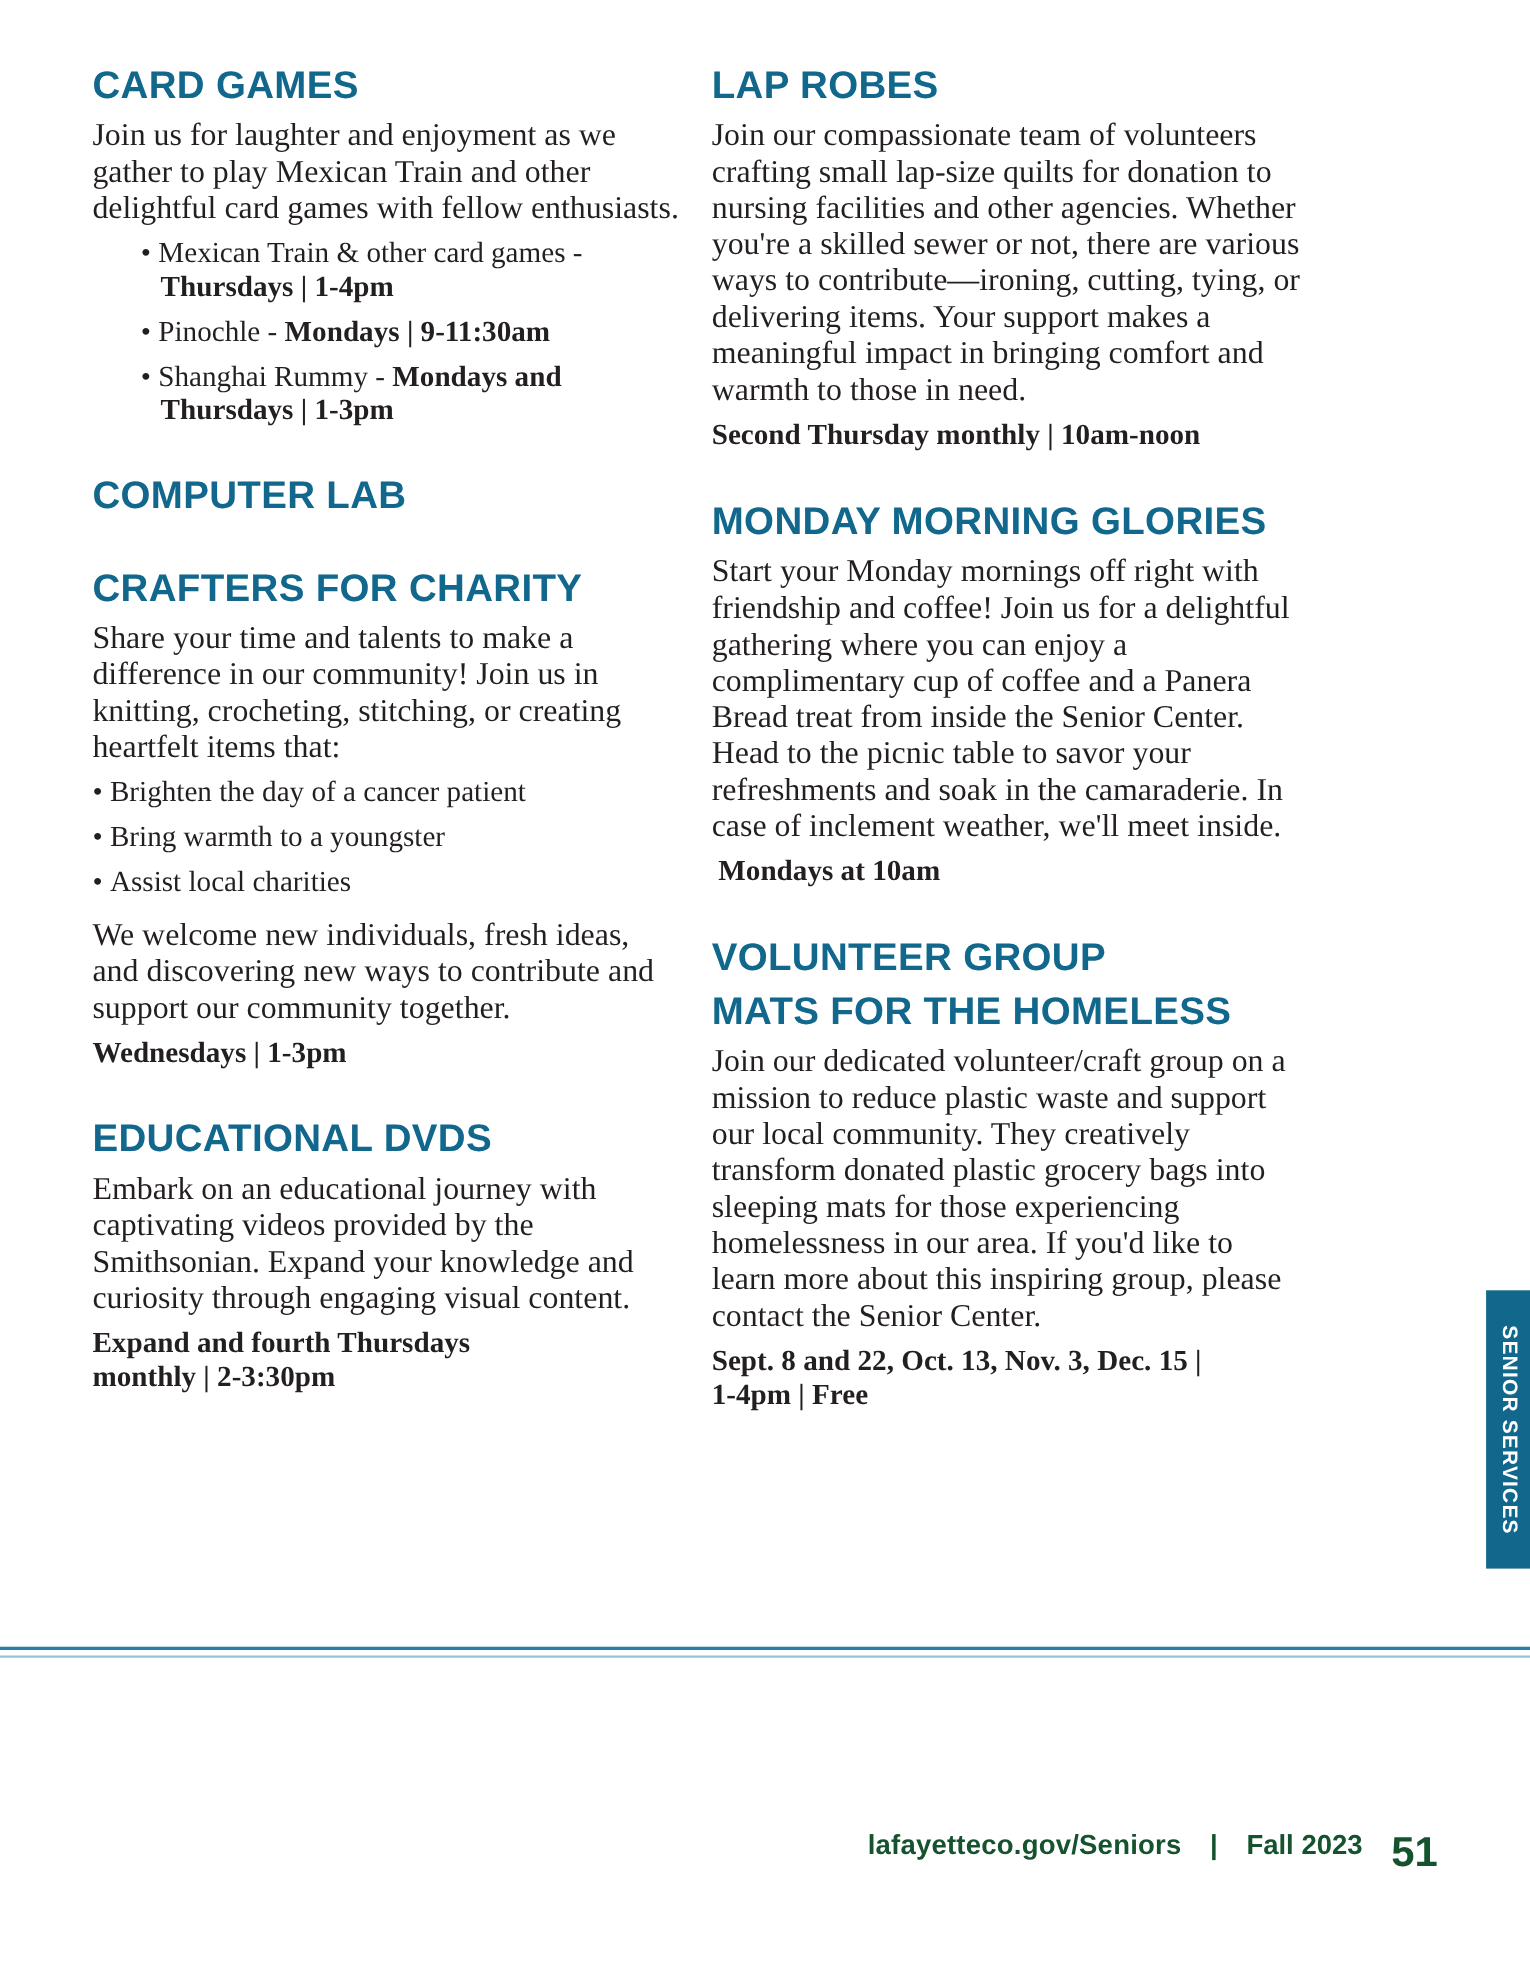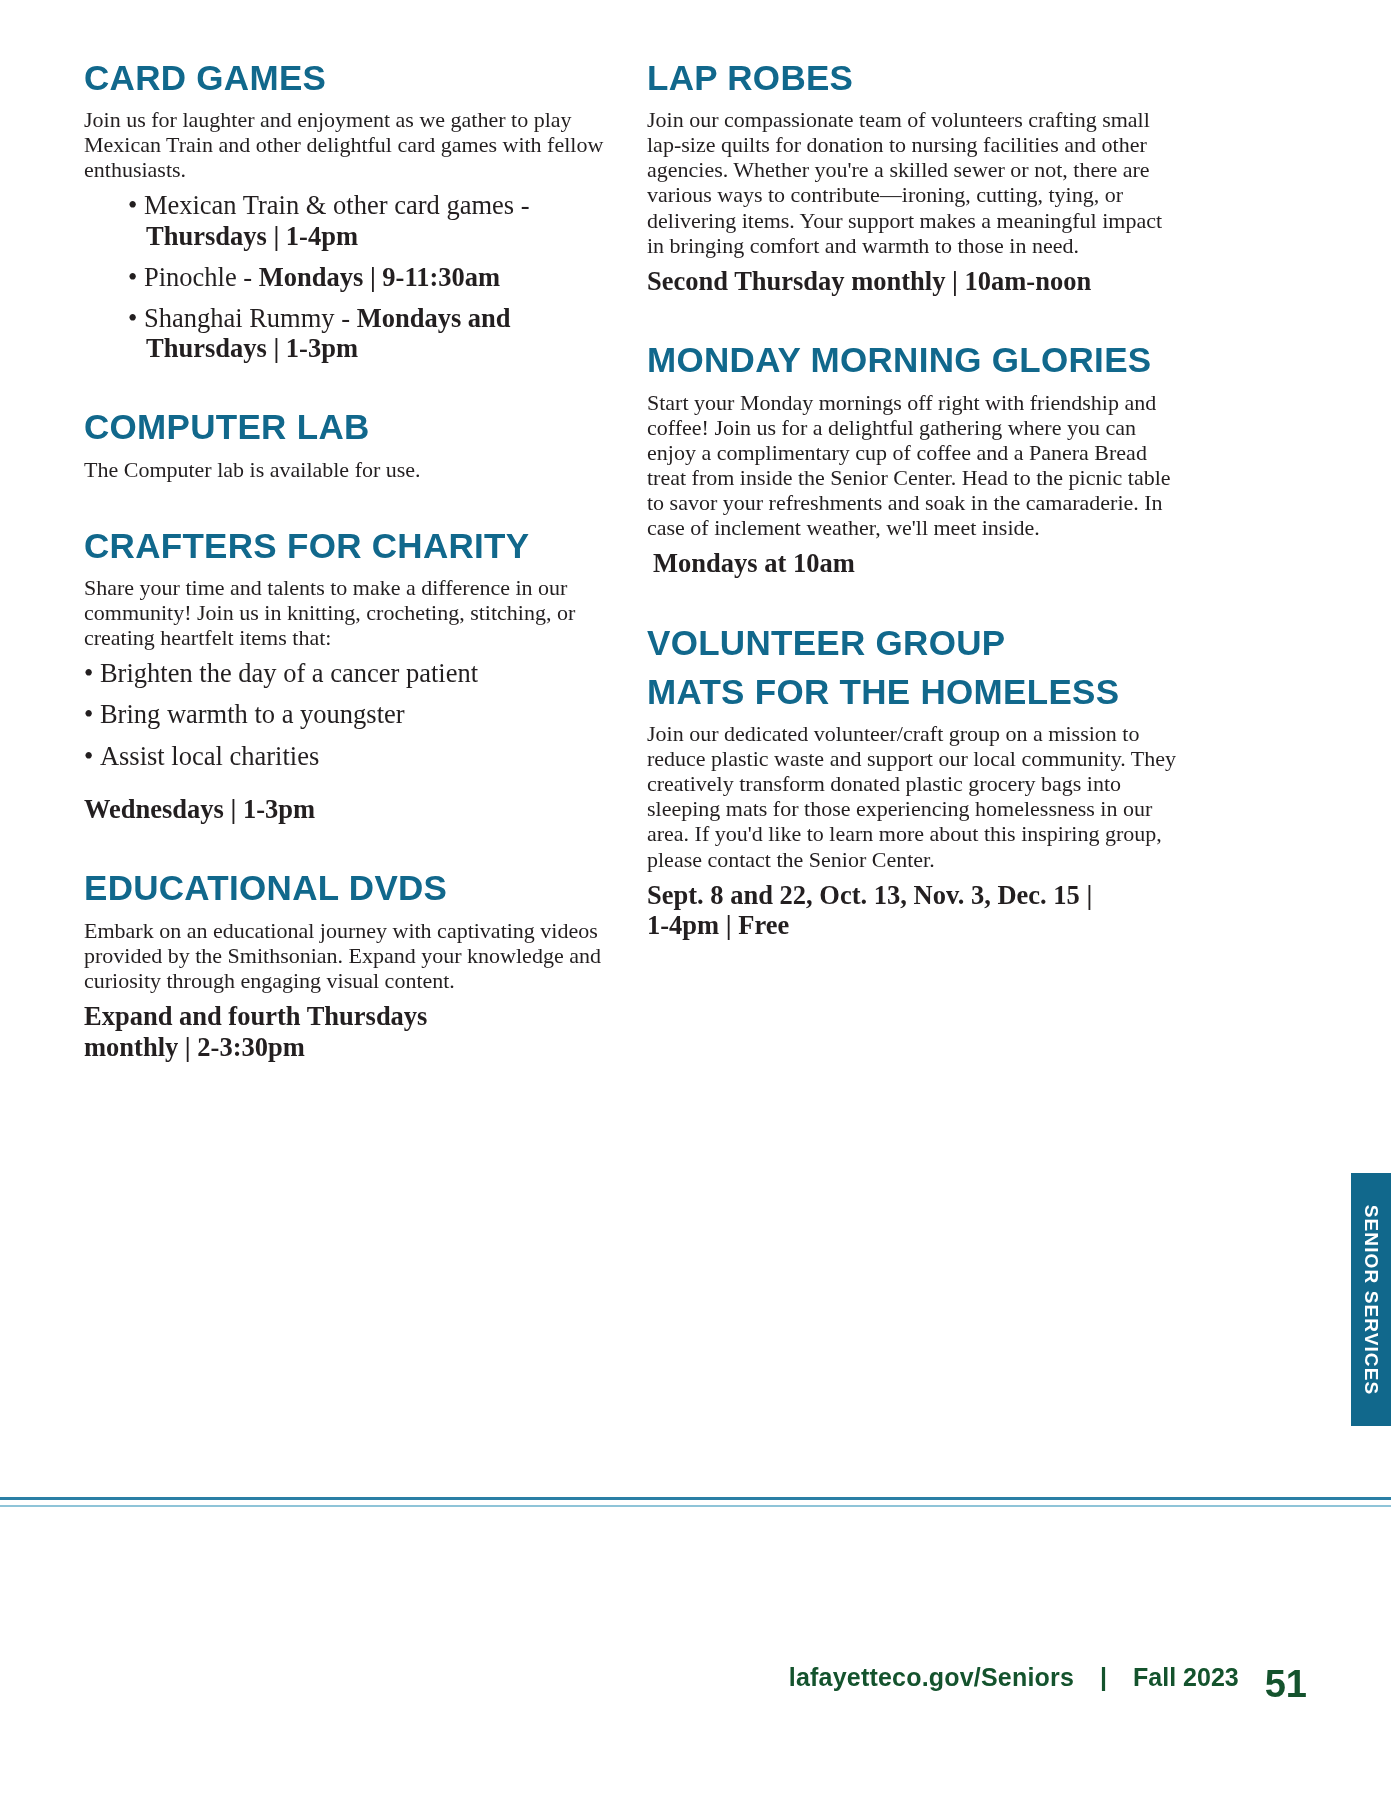--- a/index.html
+++ b/index.html
@@ -36,21 +36,21 @@
     color: #11688c;
     font-size: 35px;
     line-height: 1.12;
     letter-spacing: 0.3px;
     margin: 0 0 10px 0;
   }
   .sec {
     margin-bottom: 44px;
   }
   p.body {
-    font-size: 22px;
+    font-size: 29px;
     line-height: 1.14;
     margin: 0 0 8px 0;
     color: #231f20;
   }
   p.sched {
     font-size: 26.5px;
     line-height: 1.16;
     margin: 6px 0 0 0;
     font-weight: bold;
     color: #231f20;
@@ -156,38 +156,38 @@
             <span>•&nbsp;</span><span>Pinochle - </span><b>Mondays | 9-11:30am</b>
           </li>
           <li>
             <span>•&nbsp;</span><span>Shanghai Rummy - </span><b>Mondays and Thursdays | 1-3pm</b>
           </li>
         </ul>
       </div>
 
       <div class="sec">
         <h2 class="section-title">COMPUTER LAB</h2>
-        <p class="body">The Computer lab is available for use.</p>
       </div>
 
       <div class="sec">
         <h2 class="section-title">CRAFTERS FOR CHARITY</h2>
         <p class="body">Share your time and talents to make a difference in our community! Join us in knitting, crocheting, stitching, or creating heartfelt items that:</p>
         <ul class="bullets flush">
           <li>
             <span>•&nbsp;</span><span>Brighten the day of a cancer patient</span>
           </li>
           <li>
             <span>•&nbsp;</span><span>Bring warmth to a youngster</span>
           </li>
           <li>
             <span>•&nbsp;</span><span>Assist local charities</span>
           </li>
         </ul>
         <div class="spacer-sm"></div>
+        <p class="body">We welcome new individuals, fresh ideas, and discovering new ways to contribute and support our community together.</p>
         <p class="sched">Wednesdays | 1-3pm</p>
       </div>
 
       <div class="sec">
         <h2 class="section-title">EDUCATIONAL DVDS</h2>
         <p class="body">Embark on an educational journey with captivating videos provided by the Smithsonian. Expand your knowledge and curiosity through engaging visual content.</p>
         <p class="sched">Expand and fourth Thursdays</p>
         <p class="sched" style="margin-top:0">monthly | 2-3:30pm</p>
       </div>
 

